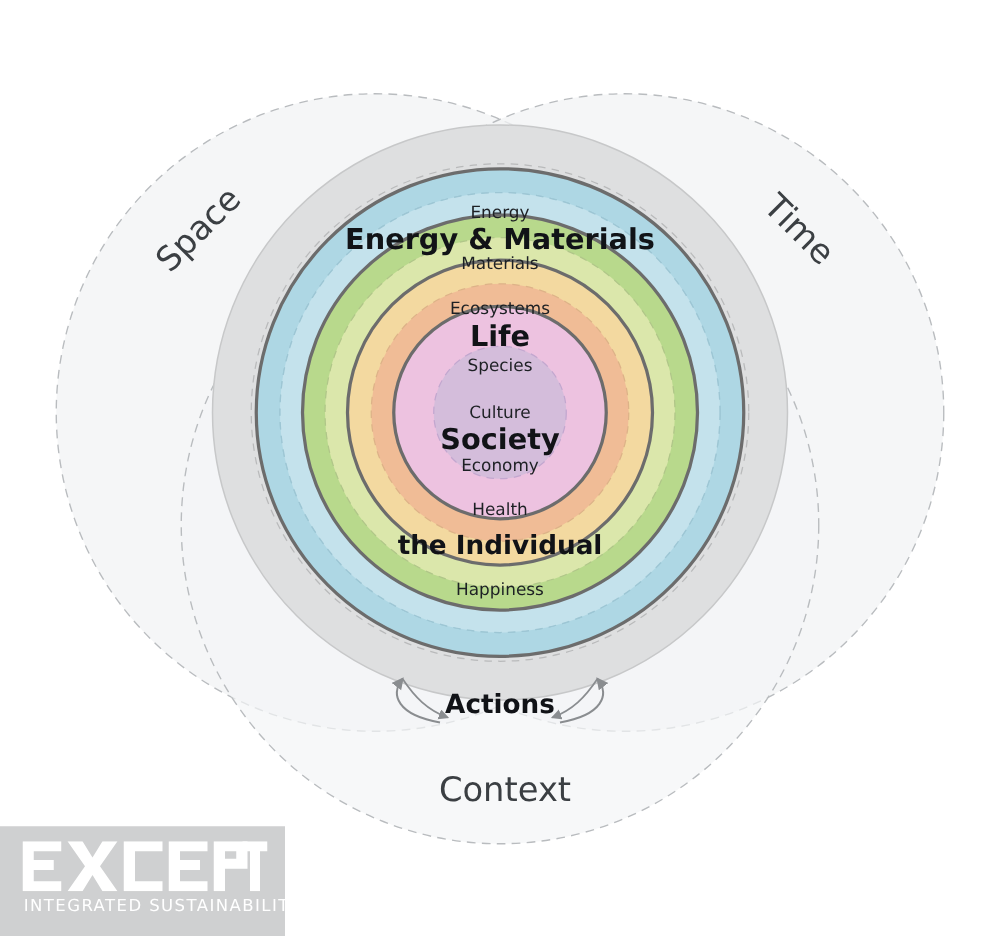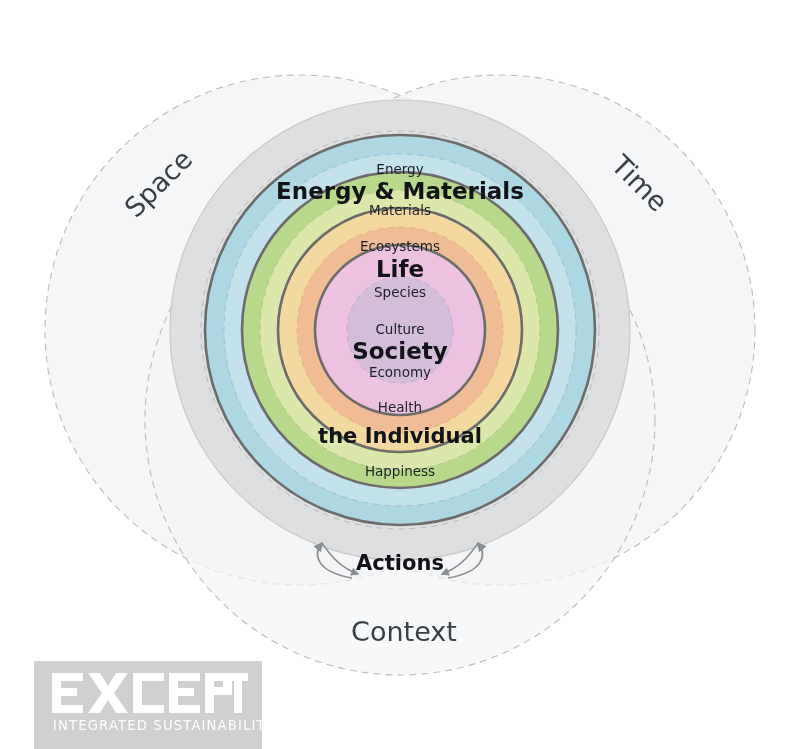--- a/index.html
+++ b/index.html
@@ -49,21 +49,20 @@
     fill: #111317;
     font-family: "DejaVu Sans", "Liberation Sans", sans-serif;
   }
   #logo {
     position: absolute;
     left: 0;
     bottom: 0;
     width: 228px;
     height: 88px;
     background: #cfd0d1;
-    margin-left: 34px;
   }
   #logo .logo-mark {
     position: absolute;
     left: 18px;
     top: 12px;
     width: 196px;
     height: 40px;
   }
   #logo .logo-tag {
     position: absolute;

